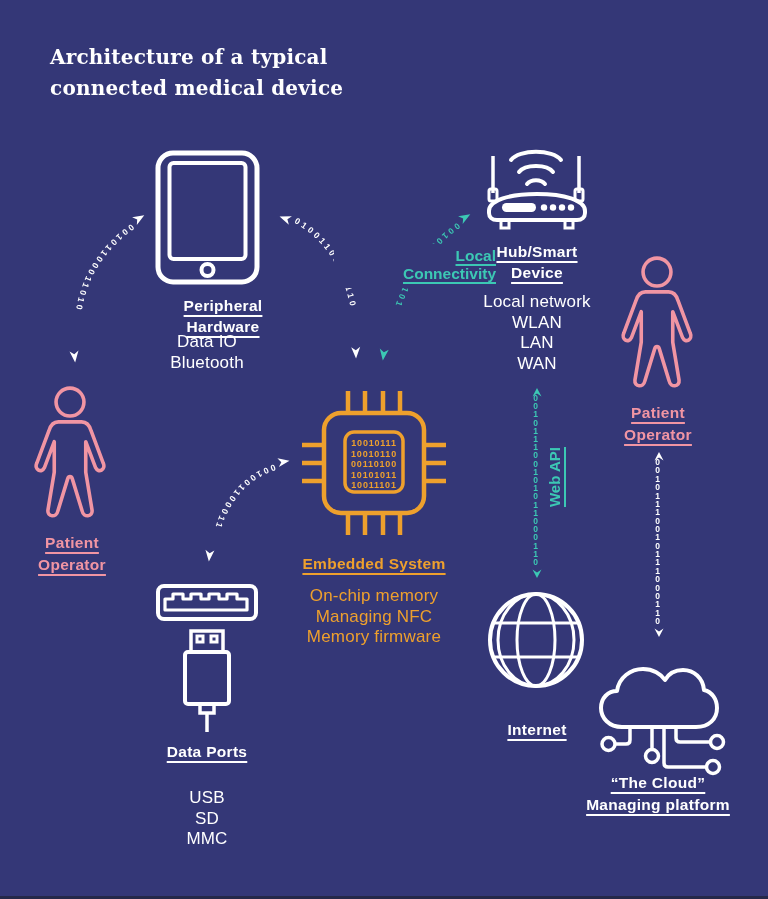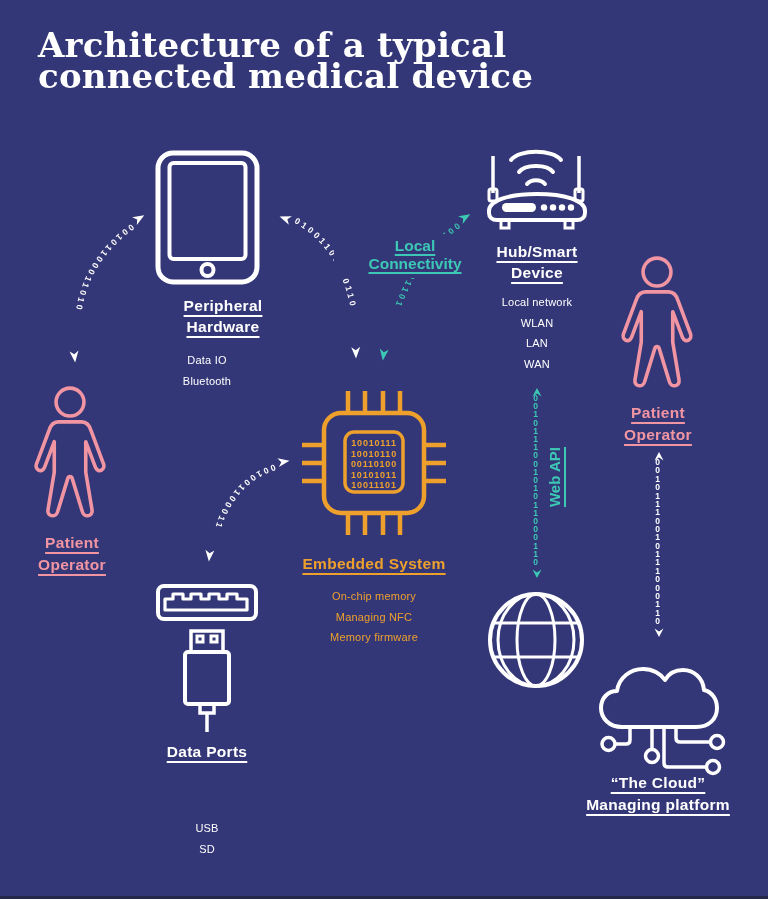--- a/index.html
+++ b/index.html
@@ -2,31 +2,31 @@
 <html style="--background: #343777; --white: #ffffff; --pink: #f195a3; --orange: #eea02d; --teal: #3cc8b4; --footer_strip: #252849;"><head>
 <meta charset="utf-8">
 <style>
   html,body{margin:0;padding:0;background:#222;}
   .canvas{position:relative;width:768px;height:899px;overflow:hidden;
           background:var(--background,#343777);
           font-family:"Liberation Sans",sans-serif;}
   .layer{position:absolute;left:0;top:0;z-index:1;}
   .icon{position:absolute;z-index:2;}
   .txt{position:absolute;z-index:3;}
-  .title{position:absolute;left:38px;top:30px;z-index:3;margin:0;
-         font-family:"DejaVu Serif",serif;font-weight:bold;font-size:34px;
+  .title{position:absolute;left:38px;top:30px;z-index:3;margin:12px;
+         font-family:"DejaVu Serif",serif;font-weight:bold;font-size:20px;
          line-height:31px;letter-spacing:.2px;color:var(--white,#fff);}
   .heading{text-align:center;font-weight:bold;font-size:15.5px;line-height:21px;letter-spacing:.3px;}
   .heading .u{text-decoration:underline;text-decoration-thickness:1.5px;text-underline-offset:3.5px;}
-  .sub{text-align:center;font-size:11px;line-height:20.5px;letter-spacing:.2px;}
+  .sub{text-align:center;font-size:17px;line-height:20.5px;letter-spacing:.2px;}
   .white{color:var(--white,#fff);}
   .pink{color:var(--pink,#f195a3);}
   .orange{color:var(--orange,#eea02d);}
   .teal{color:var(--teal,#3cc8b4);}
-  .lc{left:334px;top:234px;width:162px;text-align:center;font-weight:bold;font-size:15.5px;
+  .lc{left:334px;top:244px;width:162px;text-align:right;font-weight:bold;font-size:15.5px;
       line-height:18px;background:var(--background,#343777);padding:3px 0 5px;z-index:4;}
   .lc .u{text-decoration:underline;text-decoration-thickness:1.5px;text-underline-offset:3px;}
   .webapi{left:511px;top:466px;width:92px;height:22px;transform:rotate(-90deg);
           transform-origin:center;text-align:center;font-weight:bold;font-size:15px;}
   .webapi .u{text-decoration:underline;text-decoration-thickness:1.5px;text-underline-offset:3.5px;}
   .st-w{stroke:var(--white,#fff);fill:none;}
   .fi-w{fill:var(--white,#fff);stroke:none;}
   .st-p{stroke:var(--pink,#f195a3);fill:none;}
   .st-o{stroke:var(--orange,#eea02d);fill:none;}
   .code{fill:var(--orange,#eea02d);font-family:"Liberation Sans",sans-serif;
@@ -152,21 +152,21 @@
     <circle class="st-w" cx="20.5" cy="98" r="6.5" stroke-width="3.5"></circle>
     <line class="st-w" x1="64" y1="81" x2="64" y2="103" stroke-width="3.5"></line>
     <circle class="st-w" cx="64" cy="110" r="6.5" stroke-width="3.5"></circle>
     <path class="st-w" d="M 88,81 L 88,92 Q 88,96 92,96 L 122,96" stroke-width="3.5"></path>
     <circle class="st-w" cx="129" cy="96" r="6.5" stroke-width="3.5"></circle>
     <path class="st-w" d="M 76,81 L 76,117 Q 76,121 80,121 L 118,121" stroke-width="3.5"></path>
     <circle class="st-w" cx="125" cy="121" r="6.5" stroke-width="3.5"></circle>
   </svg>
 
   <div class="txt heading white" style="left:148px;top:295px;width:150px"><span class="u">Peripheral</span><br><span class="u">Hardware</span></div>
-  <div class="txt sub white" style="left:132px;top:350px;width:150px">
+  <div class="txt sub white" style="left:132px;top:332px;width:150px">
     <div>Data IO</div>
     <div>Bluetooth</div>
   </div>
 
   <div class="txt heading white" style="left:462px;top:241px;width:150px"><span class="u">Hub/Smart</span><br><span class="u">Device</span></div>
   <div class="txt sub white" style="left:457px;top:292px;width:160px">
     <div>Local network</div>
     <div>WLAN</div>
     <div>LAN</div>
     <div>WAN</div>
@@ -175,27 +175,29 @@
   <div class="txt heading pink" style="left:7px;top:532px;width:130px;line-height:22px"><span class="u">Patient</span><br><span class="u">Operator</span></div>
 
   <div class="txt heading orange" style="left:294px;top:553px;width:160px"><span class="u">Embedded System</span></div>
   <div class="txt sub orange" style="left:289px;top:586px;width:170px">
     <div>On-chip memory</div>
     <div>Managing NFC</div>
     <div>Memory firmware</div>
   </div>
 
   <div class="txt heading white" style="left:132px;top:741px;width:150px"><span class="u">Data Ports</span></div>
-  <div class="txt sub white" style="left:132px;top:818px;width:150px">
+  <div class="txt sub white" style="left:132px;top:788px;width:150px">
     <div>USB</div>
     <div>SD</div>
+    <div>MMC</div>
   </div>
 
   <div class="txt heading pink" style="left:593px;top:402px;width:130px;line-height:22px"><span class="u">Patient</span><br><span class="u">Operator</span></div>
 
+  <div class="txt heading white" style="left:462px;top:719px;width:150px"><span class="u">Internet</span></div>
 
   <div class="txt heading white" style="left:568px;top:772px;width:180px;line-height:22px"><span class="u">“The Cloud”</span><br><span class="u">Managing platform</span></div>
 
   <div class="txt lc teal"><span class="u">Local</span><br><span class="u">Connectivity</span></div>
 
   <div class="txt webapi teal"><span class="u">Web API</span></div>
 
   <div class="footer-strip"></div>
 </div>
 

